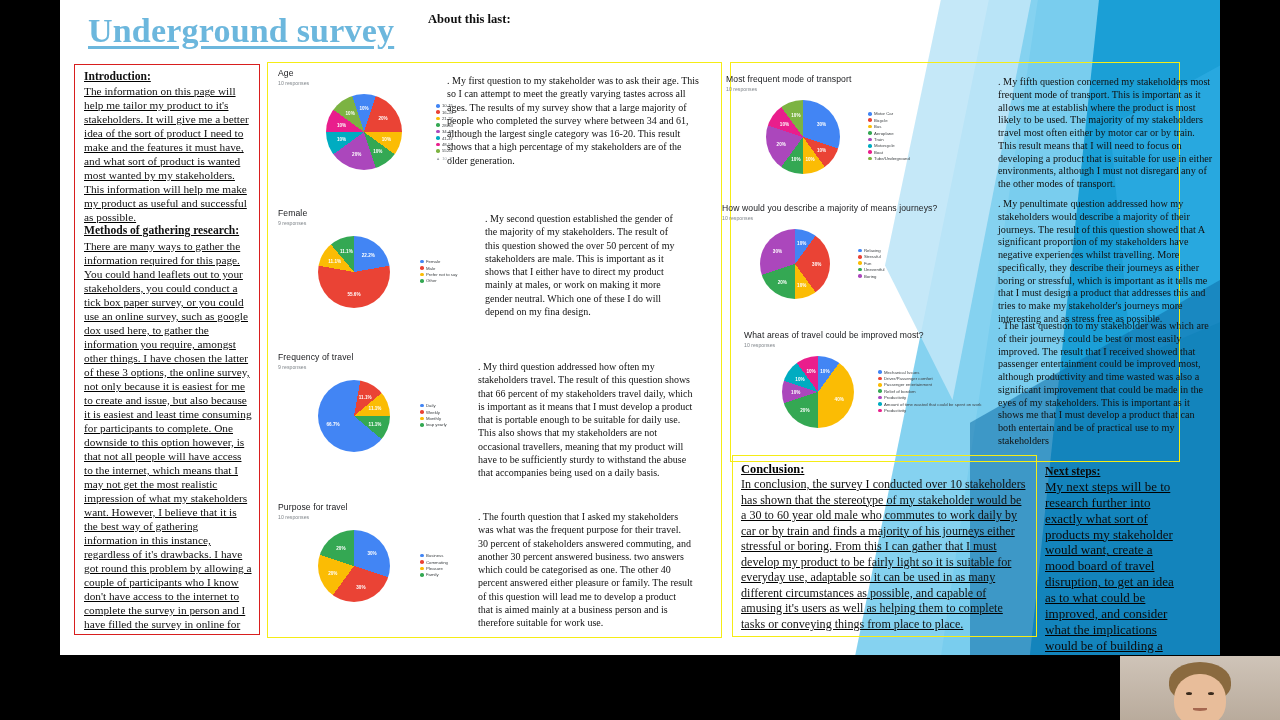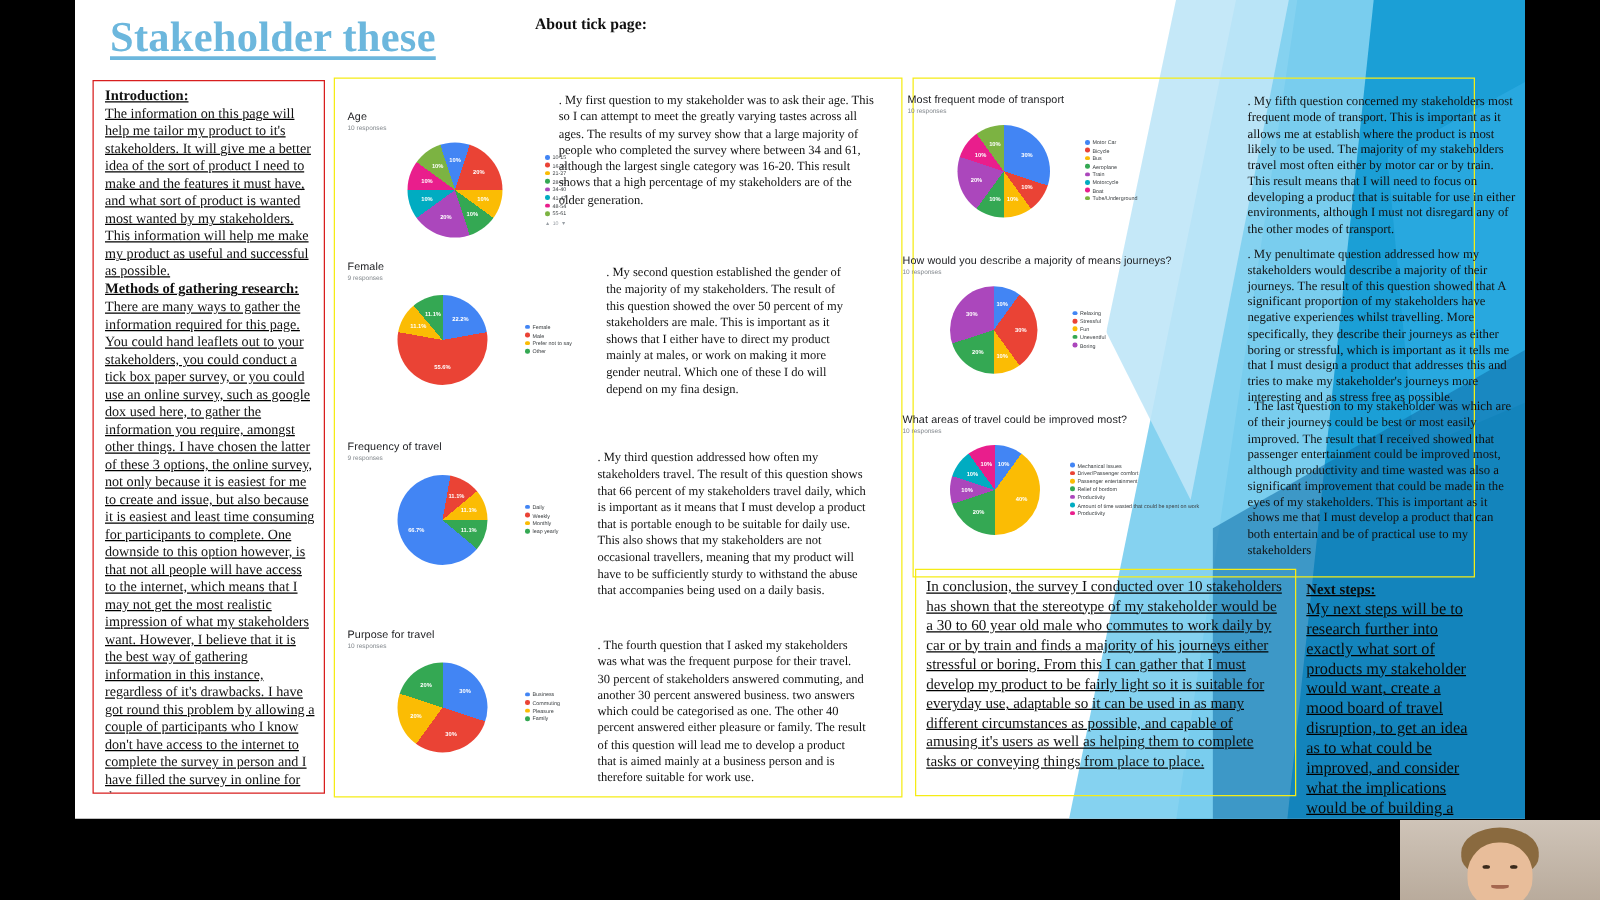--- a/index.html
+++ b/index.html
@@ -139,37 +139,37 @@
 
 <div id="stage">
   <div id="slide">
 
     <div class="deco" id="deco-a"></div>
     <div class="deco" id="deco-b"></div>
     <div class="deco" id="deco-d"></div>
     <div class="deco" id="deco-e"></div>
     <div class="deco" id="deco-c"></div>
 
-    <div id="page-title">Stakeholder these</div>
+    <div id="page-title">Underground survey</div>
 
     <div id="about">
-      <div class="hd">About tick page:</div>
+      <div class="hd">About this last:</div>
     </div>
 
     <div class="box" id="intro-box">
       <p class="hd">Introduction:</p>
       <p>The information on this page will help me tailor my product to it's stakeholders. It will give me a better idea of the sort of product I need to make and the features it must have, and what sort of product is wanted most wanted by my stakeholders. This information will help me make my product as useful and successful as possible.</p>
       <p class="hd">Methods of gathering research:</p>
       <p>There are many ways to gather the information required for this page. You could hand leaflets out to your stakeholders, you could conduct a tick box paper survey, or you could use an online survey, such as google dox used here, to gather the information you require, amongst other things. I have chosen the latter of these 3 options, the online survey, not only because it is easiest for me to create and issue, but also because it is easiest and least time consuming for participants to complete. One downside to this option however, is that not all people will have access to the internet, which means that I may not get the most realistic impression of what my stakeholders want. However, I believe that it is the best way of gathering information in this instance, regardless of it's drawbacks. I have got round this problem by allowing a couple of participants who I know don't have access to the internet to complete the survey in person and I have filled the survey in online for them.</p>
     </div>
 
     <div class="box" id="yellow-box"></div>
     <div class="box" id="yellow-box-right"></div>
 
-    <div class="chart-card" style="left:218px; top:68px; width:235px;margin-top:20px;">
+    <div class="chart-card" style="left:218px; top:68px; width:235px;">
       <div class="chart-title">Age</div>
       <div class="chart-sub">10 responses</div>
       <div class="chart-row" style="margin-top:8px;">
         <div class="pie-wrap" style="margin-left:48px;">
           <div class="pie" id="pie-age" style="width: 76px; height: 76px; background: conic-gradient(from -18deg, rgb(66, 133, 244) 0deg, rgb(66, 133, 244) 36deg, rgb(234, 67, 53) 36deg, rgb(234, 67, 53) 108deg, rgb(251, 188, 4) 108deg, rgb(251, 188, 4) 144deg, rgb(52, 168, 83) 144deg, rgb(52, 168, 83) 180deg, rgb(171, 71, 188) 180deg, rgb(171, 71, 188) 252deg, rgb(0, 172, 193) 252deg, rgb(0, 172, 193) 288deg, rgb(233, 30, 140) 288deg, rgb(233, 30, 140) 324deg, rgb(124, 179, 66) 324deg, rgb(124, 179, 66) 360deg);"></div>
         <div class="pie-label" style="left: 38px; top: 14.44px;">10%</div>
             <div class="pie-label" style="left: 57.0604px; top: 24.1518px;">20%</div>
             <div class="pie-label" style="left: 60.4069px; top: 45.2804px;">10%</div>
             <div class="pie-label" style="left: 51.8482px; top: 57.0604px;">10%</div>
             <div class="pie-label" style="left: 30.7196px; top: 60.4069px;">20%</div>
@@ -396,21 +396,21 @@
               <span>Uneventful</span>
             </div>
             <div class="legend-item">
               <span class="legend-dot" style="background: rgb(171, 71, 188);"></span>
               <span>Boring</span>
             </div>
           </div>
       </div>
     </div>
 
-    <div class="chart-card" style="left:662px; top:330px; width:285px;">
+    <div class="chart-card" style="left:684px; top:330px; width:285px;">
       <div class="chart-title">What areas of travel could be improved most?</div>
       <div class="chart-sub">10 responses</div>
       <div class="chart-row" style="margin-top:8px;">
         <div class="pie-wrap" style="margin-left:38px;">
           <div class="pie" id="pie-improved" style="width: 72px; height: 72px; background: conic-gradient(rgb(66, 133, 244) 0deg, rgb(66, 133, 244) 36deg, rgb(251, 188, 4) 36deg, rgb(251, 188, 4) 180deg, rgb(52, 168, 83) 180deg, rgb(52, 168, 83) 252deg, rgb(171, 71, 188) 252deg, rgb(171, 71, 188) 288deg, rgb(0, 172, 193) 288deg, rgb(0, 172, 193) 324deg, rgb(233, 30, 140) 324deg, rgb(233, 30, 140) 360deg);"></div>
         <div class="pie-label" style="left: 42.8973px; top: 14.7724px;">10%</div>
             <div class="pie-label" style="left: 57.2276px; top: 42.8973px;">40%</div>
             <div class="pie-label" style="left: 22.8806px; top: 54.0573px;">20%</div>
             <div class="pie-label" style="left: 13.68px; top: 36px;">10%</div>
             <div class="pie-label" style="left: 17.9427px; top: 22.8806px;">10%</div>
@@ -457,20 +457,21 @@
 
     <div class="analysis" style="left:418px; top:510px; width:215px;">. The fourth question that I asked my stakeholders was what was the frequent purpose for their travel. 30 percent of stakeholders answered commuting, and another 30 percent answered business. two answers which could be categorised as one. The other 40 percent answered either pleasure or family. The result of this question will lead me to develop a product that is aimed mainly at a business person and is therefore suitable for work use.</div>
 
     <div class="analysis-sm" style="left:890px; top:76px; width:215px;">. My fifth question concerned my stakeholders most frequent mode of transport. This is important as it allows me at establish where the product is most likely to be used. The majority of my stakeholders travel most often either by motor car or by train. This result means that I will need to focus on developing a product that is suitable for use in either environments, although I must not disregard any of the other modes of transport.</div>
 
     <div class="analysis-sm" style="left:890px; top:198px; width:215px;">. My penultimate question addressed how my stakeholders would describe a majority of their journeys. The result of this question showed that A significant proportion of my stakeholders have negative experiences whilst travelling. More specifically, they describe their journeys as either boring or stressful, which is important as it tells me that I must design a product that addresses this and tries to make my stakeholder's journeys more interesting and as stress free as possible.</div>
 
     <div class="analysis-sm" style="left:890px; top:320px; width:215px;">. The last question to my stakeholder was which are of their journeys could be best or most easily improved. The result that I received showed that passenger entertainment could be improved most, although productivity and time wasted was also a significant improvement that could be made in the eyes of my stakeholders. This is important as it shows me that I must develop a product that can both entertain and be of practical use to my stakeholders</div>
 
     <div class="box" id="conclusion-box">
+      <div class="hd">Conclusion:</div>
       <p>In conclusion, the survey I conducted over 10 stakeholders has shown that the stereotype of my stakeholder would be a 30 to 60 year old male who commutes to work daily by car or by train and finds a majority of his journeys either stressful or boring. From this I can gather that I must develop my product to be fairly light so it is suitable for everyday use, adaptable so it can be used in as many different circumstances as possible, and capable of amusing it's users as well as helping them to complete tasks or conveying things from place to place.</p>
     </div>
 
     <div class="box" id="next-steps">
       <div class="hd">Next steps:</div>
       <p>My next steps will be to research further into exactly what sort of products my stakeholder would want, create a mood board of travel disruption, to get an idea as to what could be improved, and consider what the implications would be of building a product to British standards</p>
     </div>
 
   </div>
 

